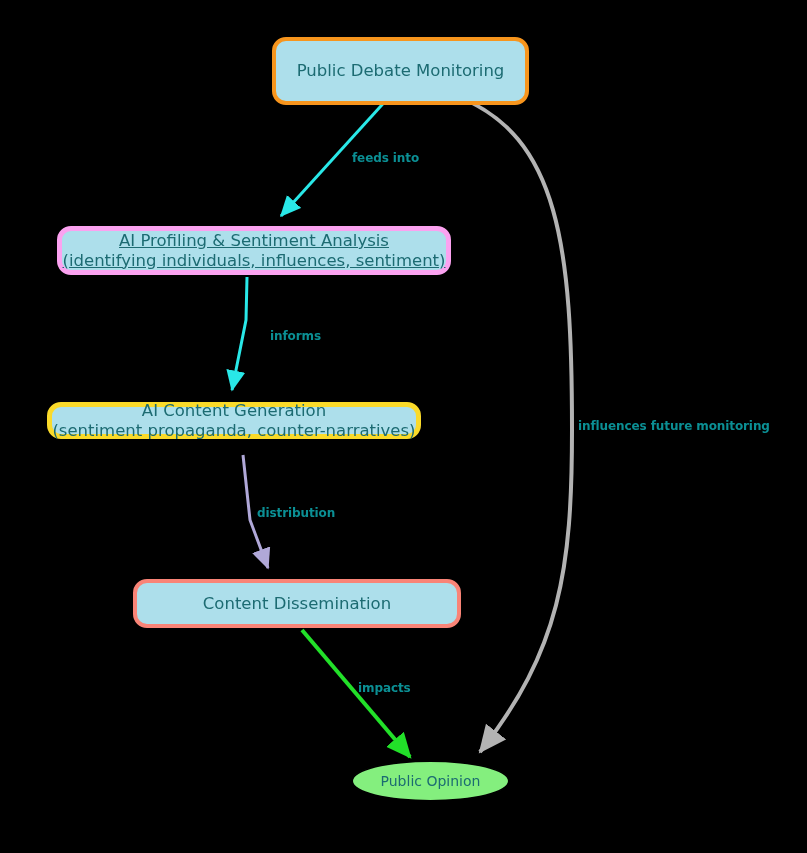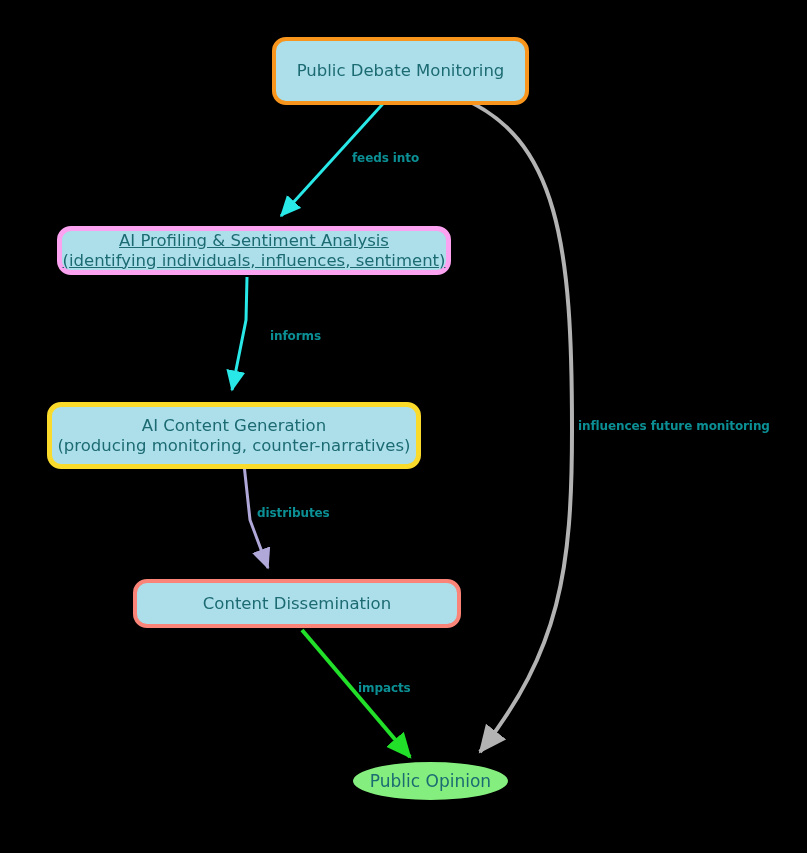--- a/index.html
+++ b/index.html
@@ -75,21 +75,21 @@
     height: 49px;
     border-color: #fba2f0;
     border-width: 5px;
     text-decoration: underline;
   }
 
   #node-generation {
     left: 47px;
     top: 402px;
     width: 374px;
-    height: 67px;
+    height: 37px;
     border-color: #fada2a;
     border-width: 5px;
   }
 
   #node-dissemination {
     left: 117px;
     top: 579px;
     width: 328px;
     height: 49px;
     border-color: #f98477;
@@ -101,21 +101,21 @@
     left: 351px;
     top: 760px;
     width: 159px;
     height: 42px;
     background: #84ef7e;
     border-radius: 50%;
     border: 2px solid #000000;
     color: #1c6b72;
   }
   #node-opinion .ln1 {
-    font-size: 17px;
+    font-size: 14px;
   }
 
   .edge-label {
     position: absolute;
     color: #0b8f94;
     font-size: 12px;
     font-weight: bold;
     white-space: nowrap;
     letter-spacing: -0.1px;
   }
@@ -180,34 +180,34 @@
     <span class="ln1">Public Debate Monitoring</span>
   </div>
 
   <div class="node node-box" id="node-profiling">
     <span class="ln1">AI Profiling &amp; Sentiment Analysis</span>
     <span class="ln2">(identifying individuals, influences, sentiment)</span>
   </div>
 
   <div class="node node-box" id="node-generation">
     <span class="ln1">AI Content Generation</span>
-    <span class="ln2">(producing monitoring, counter-narratives)</span>
+    <span class="ln2">(sentiment propaganda, counter-narratives)</span>
   </div>
 
   <div class="node node-box" id="node-dissemination">
     <span class="ln1">Content Dissemination</span>
   </div>
 
   <div class="node" id="node-opinion">
     <span class="ln1">Public Opinion</span>
   </div>
 
   <div class="edge-label" id="lbl-feeds">feeds into</div>
 
   <div class="edge-label" id="lbl-informs">informs</div>
 
-  <div class="edge-label" id="lbl-distributes">distributes</div>
+  <div class="edge-label" id="lbl-distributes">distribution</div>
 
   <div class="edge-label" id="lbl-impacts">impacts</div>
 
   <div class="edge-label" id="lbl-influences">influences future monitoring</div>
 
 </div>
 
 </body></html>

